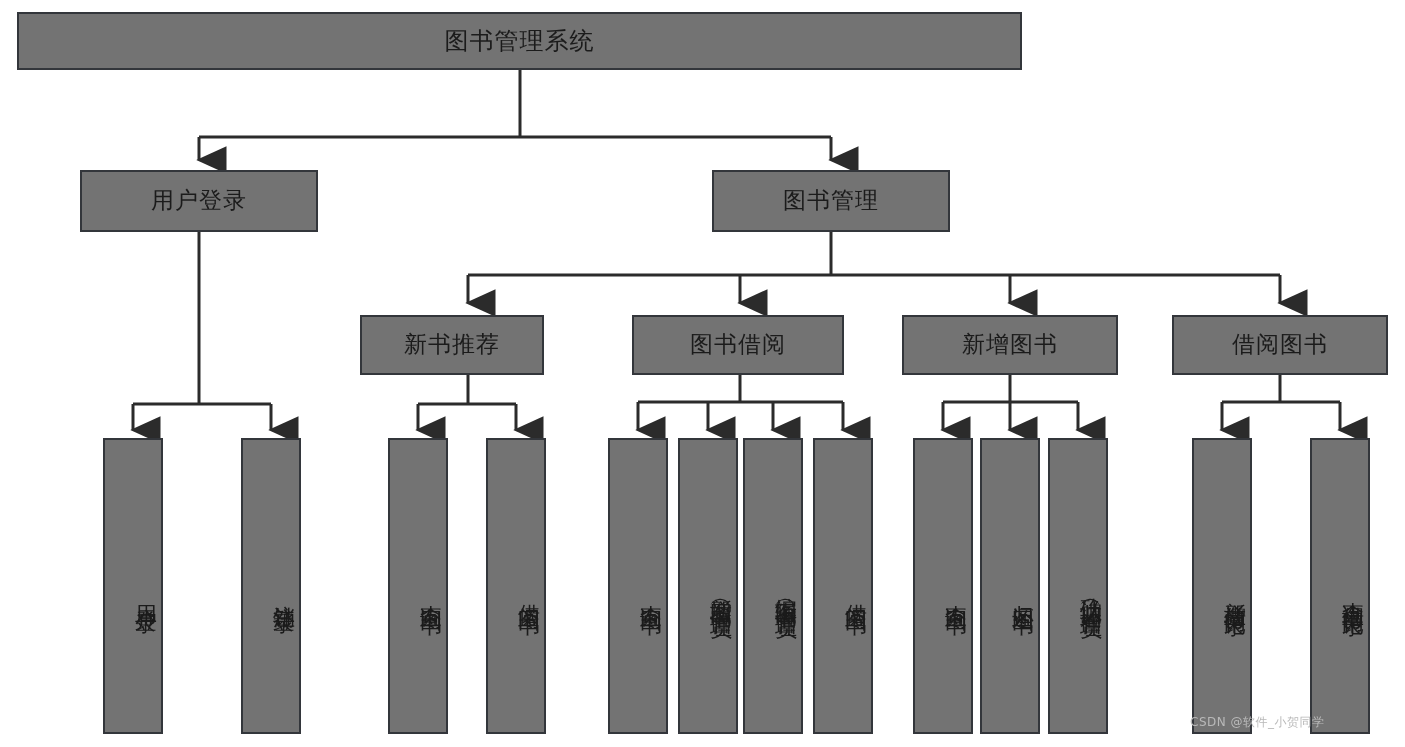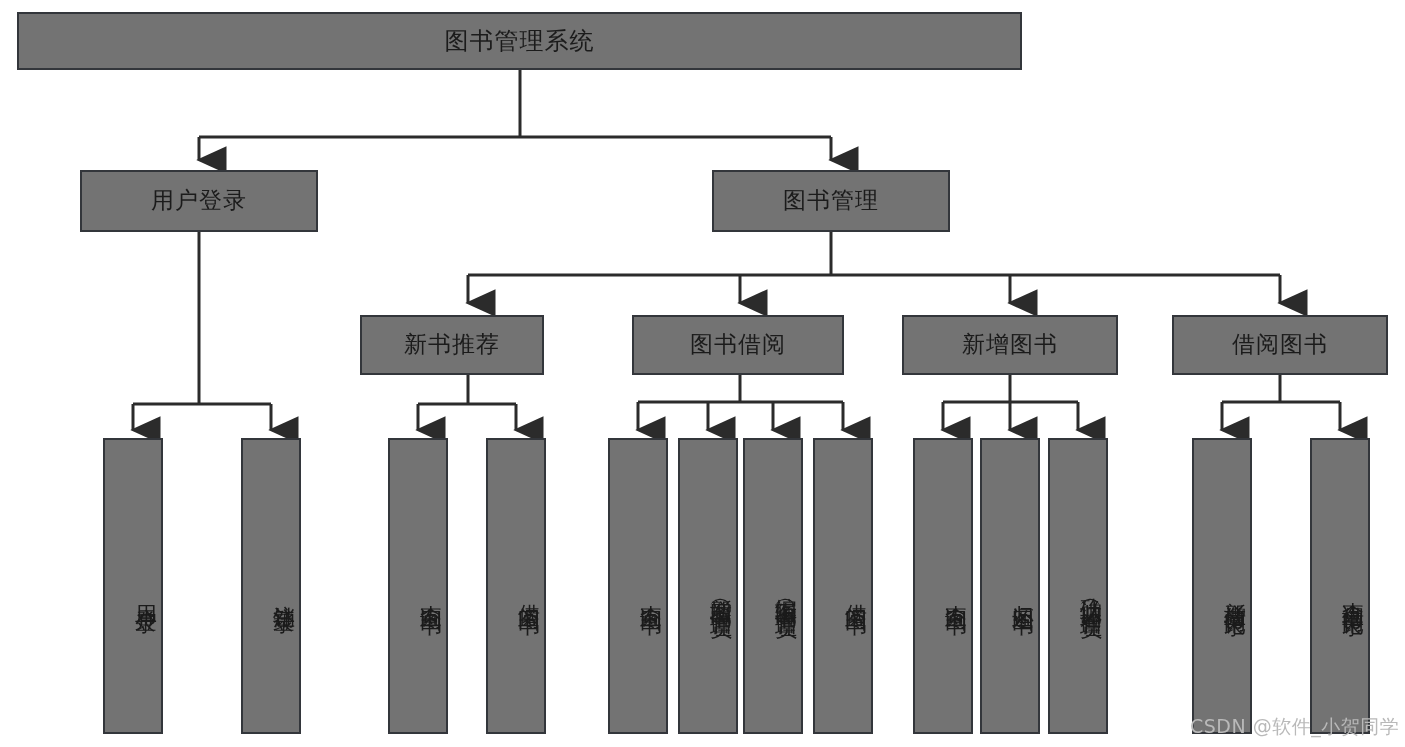--- a/index.html
+++ b/index.html
@@ -55,21 +55,21 @@
     justify-content: center;
   }
   .node.vert .vlabel {
     writing-mode: vertical-rl;
     text-orientation: upright;
     display: block;
     white-space: nowrap;
   }
   .watermark {
     position: absolute;
-    font-size: 19px;
+    font-size: 12px;
     color: #b9b9b9;
     white-space: nowrap;
     letter-spacing: 0.5px;
   }
 </style>
 </head>
 <body>
 
 <div id="diagram-root">
 

